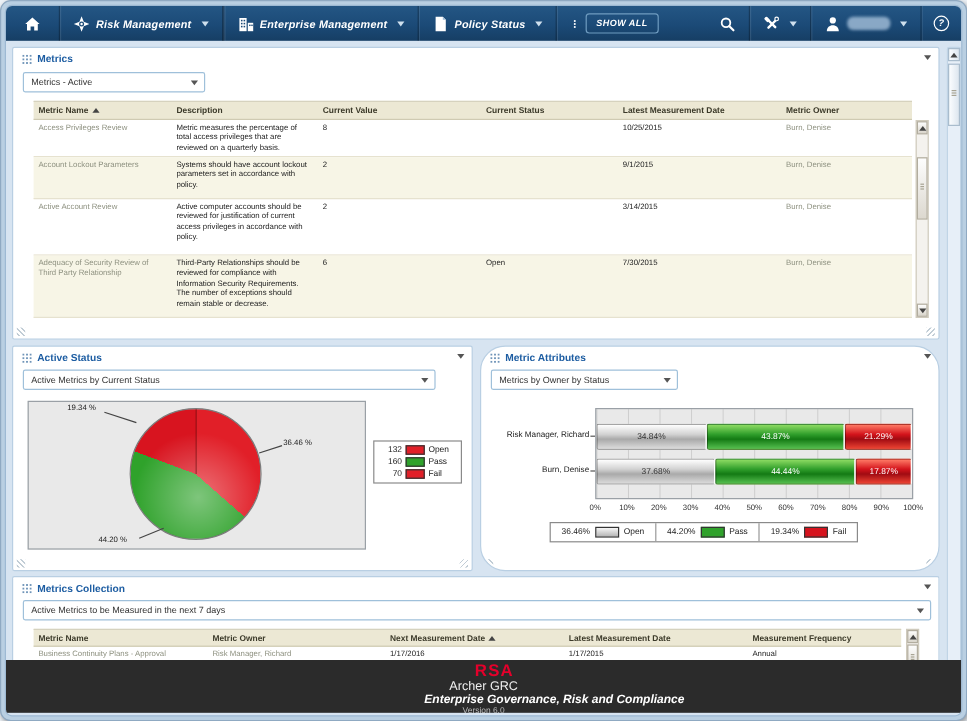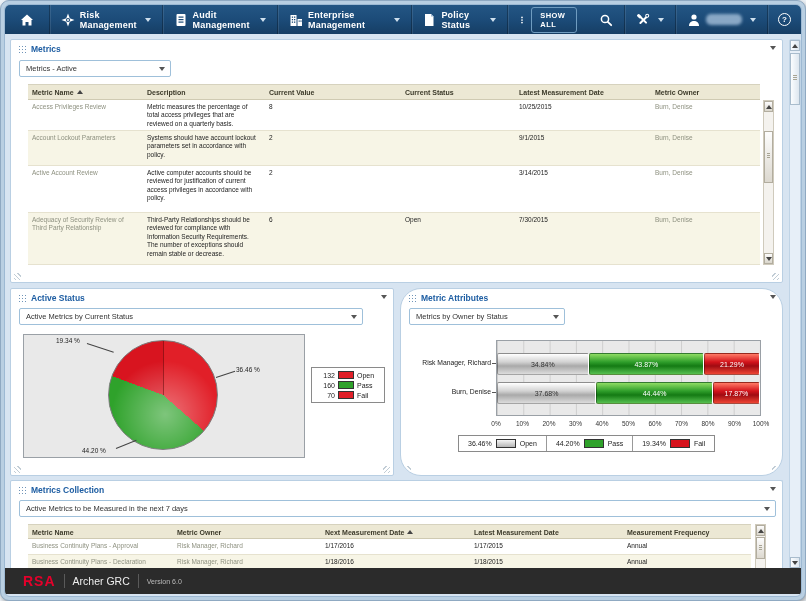--- a/index.html
+++ b/index.html
@@ -8,21 +8,21 @@
            border:1px solid #8fa9c2; border-radius:9px; background:#b9cfe2; padding:3px;
            box-shadow: 1px 2px 4px rgba(0,0,0,.35); }
   .inner { position:relative; width:798px; height:593px; border-radius:6px; overflow:hidden;
            background:#d7e4f1; border:1px solid #9db9d3; }
 
   
   .nav { position:absolute; left:0; top:0; width:100%; height:29px;
          background:linear-gradient(180deg,#245684 0%, #1b4a77 55%, #163e64 100%);
          display:flex; align-items:stretch; color:#fff; }
   .nav-item { display:flex; align-items:center; gap:5px; padding:0 11px; font-size:9px; font-weight:700;
-              letter-spacing:.2px; cursor:default; position:relative; }
+              letter-spacing:.2px; cursor:default; position:relative;font-style:italic; }
   .nav-sep { width:1px; background:rgba(0,0,0,.28); box-shadow:1px 0 0 rgba(255,255,255,.10); }
   .tri-down { width:0; height:0; border-left:3px solid transparent; border-right:3px solid transparent;
               border-top:4px solid #cfe0ee; margin-left:3px; }
   .navicon { width:14px; height:14px; flex:0 0 auto; }
   .show-all { border:1px solid #6f9cc0; border-radius:3px; padding:3px 8px; font-size:7.5px; font-weight:700;
               letter-spacing:.4px; }
   .nav-right { margin-left:auto; display:flex; align-items:stretch; }
   .user-blur { width:36px; height:11px; border-radius:5px; background:#9db9d4; filter:blur(1.5px); opacity:.85; }
   .help-circle { width:13px; height:13px; border:1.4px solid #fff; border-radius:50%; display:flex;
                  align-items:center; justify-content:center; font-size:8px; font-weight:700; color:#fff; }
@@ -102,22 +102,22 @@
   .seg.green { background:linear-gradient(180deg,#8edc63, #2f9e2b 40%, #147a14 60%, #56c050); color:#fff; }
   .seg.red { background:linear-gradient(180deg,#ff7a66, #d3131b 40%, #a00b12 60%, #ee4433); color:#fff; }
   .ticks { position:absolute; font-size:6.5px; color:#333; }
   .tick { position:absolute; transform:translateX(-50%); }
   .bar-legend { position:absolute; display:flex; background:#fff; border:1px solid #8a8a8a; font-size:7px; color:#222; }
   .bl-cell { display:flex; align-items:center; gap:4px; padding:3px 9px; }
   .bl-cell + .bl-cell { border-left:1px solid #999; }
   .chip2 { width:20px; height:9px; border:1px solid #333; }
 
   
-  .footer { position:absolute; left:0; bottom:2px; width:100%; height:26px; background:#2b2b2b;
-            display:flex; align-items:center; color:#fff; }
+  .footer { position:absolute; left:0; bottom:2px; width:100%; height:44px; background:#2b2b2b;
+            display:flex; align-items:center; color:#fff;flex-direction:column; }
   .rsa { font-size:14px; font-weight:800; color:#e4002b; letter-spacing:1px; margin-left:18px; }
   .f-sep { width:1px; height:14px; background:#5a5a5a; margin:0 8px; }
   .product { font-size:10.5px; color:#eee; }
   .tagline { font-size:10px; font-weight:700; font-style:italic; margin-left:118px; }
   .version { font-size:7px; color:#bbb; }
 </style>
 </head>
 <body>
 
 <div class="frame">
@@ -135,30 +135,20 @@
       <svg class="navicon" viewBox="0 0 14 14">
         <path d="M7 0.5 L8.8 5.2 L13.5 7 L8.8 8.8 L7 13.5 L5.2 8.8 L0.5 7 L5.2 5.2 Z" fill="#fff"></path>
         <circle cx="7" cy="7" r="2.1" fill="#1b4a77"></circle>
             <circle cx="7" cy="7" r="1" fill="#fff"></circle>
       </svg>
       <span>Risk Management</span>
       <span class="tri-down"></span>
     </div>
     <div class="nav-sep"></div>
 
-    <div class="nav-item">
-      <svg class="navicon" viewBox="0 0 14 14">
-        <rect x="2.5" y="1" width="9" height="12" rx="1" fill="#fff"></rect>
-        <rect x="4.5" y="3.5" width="5" height="1.2" fill="#1b4a77"></rect>
-        <rect x="4.5" y="6" width="5" height="1.2" fill="#1b4a77"></rect>
-        <rect x="4.5" y="8.5" width="5" height="1.2" fill="#1b4a77"></rect>
-      </svg>
-      <span>Audit Management</span>
-      <span class="tri-down"></span>
-    </div>
     <div class="nav-sep"></div>
 
     <div class="nav-item">
       <svg class="navicon" viewBox="0 0 14 14">
         <rect x="1.5" y="2" width="6" height="11" fill="#fff"></rect>
         <rect x="8.5" y="6" width="4.5" height="7" fill="#fff"></rect>
         <rect x="2.8" y="3.5" width="1.3" height="1.3" fill="#1b4a77"></rect>
             <rect x="5" y="3.5" width="1.3" height="1.3" fill="#1b4a77"></rect>
         <rect x="2.8" y="6" width="1.3" height="1.3" fill="#1b4a77"></rect>
             <rect x="5" y="6" width="1.3" height="1.3" fill="#1b4a77"></rect>
@@ -492,18 +482,19 @@
         </div>
     <div class="sb-btn" style="bottom:0; top:auto; background:linear-gradient(90deg,#fbfdff,#dde6ef); border-color:#a9bccd;">
           <span class="tri-dn-s"></span>
         </div>
   </div>
 
   <div class="footer">
     <span class="rsa">RSA</span>
     <span class="f-sep"></span>
     <span class="product">Archer GRC</span>
+    <span class="tagline">Enterprise Governance, Risk and Compliance</span>
     <span class="f-sep"></span>
     <span class="version">Version 6.0</span>
   </div>
 
 </div>
 </div>
 
 </body></html>

